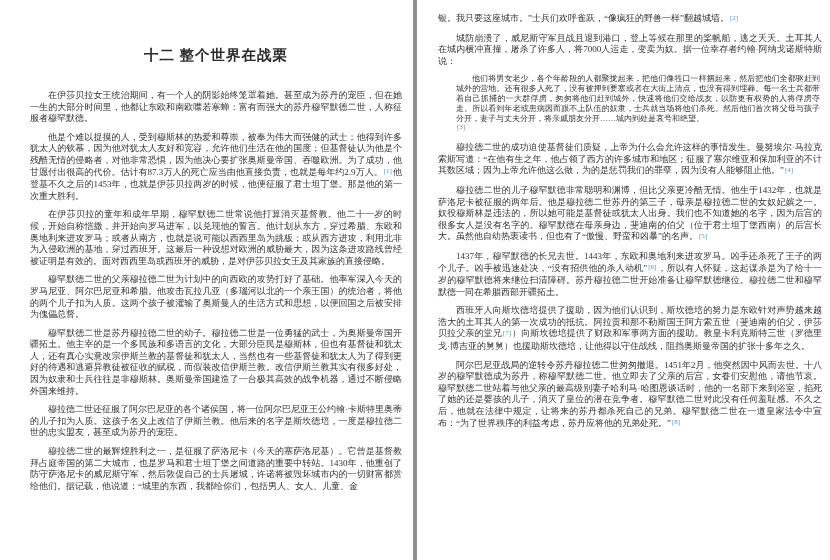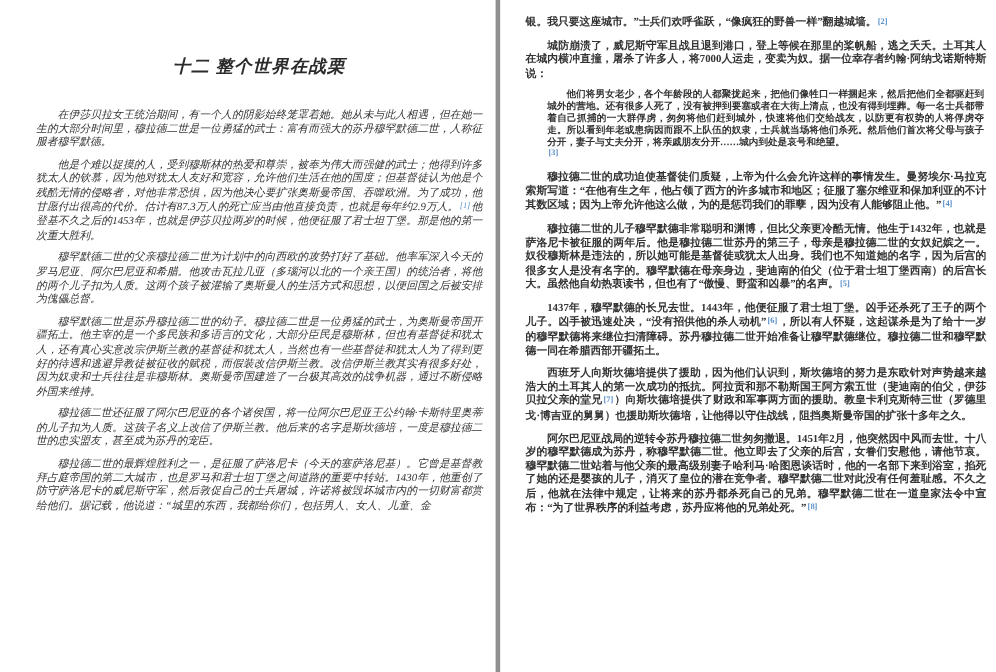--- a/index.html
+++ b/index.html
@@ -1,53 +1,54 @@
 <!DOCTYPE html>
 <html style="--cite: #5b8fcb;"><head>
 <meta charset="utf-8">
 <style>
   html,body{margin:0;padding:0;background:#ffffff;}
   body{width:830px;height:560px;overflow:hidden;
        font-family:"Liberation Serif","DejaVu Serif",serif;color:#333333;}
   .spread{display:flex;width:830px;height:560px;background:#ffffff;}
   .page{box-sizing:border-box;overflow:hidden;background:#ffffff;}
-  .page-left{width:413px;padding:46px 11px 0 30px;font-style:italic;}
-  .page-right{width:413px;padding:13px 8px 0 21px;font-weight:bold;}
+  .page-left{width:413px;padding:46px 11px 0 30px;}
+  .page-right{width:413px;padding:13px 8px 0 21px;}
   .divider{width:4px;height:560px;background:#8f8f8f;flex:0 0 4px;}
   .chapter-title{font-size:14.5px;font-weight:bold;text-align:center;
        margin:0 0 25px 0;color:#2b2b2b;letter-spacing:1px;}
   .para{font-size:9px;line-height:11.6px;text-align:justify;margin:0 0 7px 0;
        color:#333333;word-break:break-all;}
   .para.indent{text-indent:2em;}
   .para.quote{font-size:8px;line-height:9.8px;margin:5px 2px 8px 18px;text-indent:2em;}
   .cite{color:var(--cite,#5b8fcb);font-size:7px;position:relative;top:-1.5px;
        padding:0 1px;cursor:pointer;}
   .quote .cite{text-indent:0;display:inline-block;}
 </style>
 </head>
 <body>
 
 <div class="spread">
   <div class="page page-left">
     <h1 class="chapter-title">十二 整个世界在战栗</h1>
     <div id="left-paras">
-        <p class="para indent"><span>在伊莎贝拉女王统治期间，有一个人的阴影始终笼罩着她。她从未与此人相遇，但在她一生的大部分时间里，穆拉德二世是一位勇猛的武士：富有而强大的苏丹穆罕默德二世，人称征服者穆罕默德。</span></p>
+        <p class="para indent"><span>在伊莎贝拉女王统治期间，有一个人的阴影始终笼罩着她。甚至成为苏丹的宠臣，但在她一生的大部分时间里，他都让东欧和南欧噤若寒蝉：富有而强大的苏丹穆罕默德二世，人称征服者穆罕默德。</span></p>
         <p class="para indent"><span>他是个难以捉摸的人，受到穆斯林的热爱和尊崇，被奉为伟大而强健的武士；他得到许多犹太人的钦慕，因为他对犹太人友好和宽容，允许他们生活在他的国度；但基督徒认为他是个残酷无情的侵略者，对他非常恐惧，因为他决心要扩张奥斯曼帝国、吞噬欧洲。为了成功，他甘愿付出很高的代价。估计有87.3万人的死亡应当由他直接负责，也就是每年约2.9万人。</span><span class="cite">[1]</span><span>他登基不久之后的1453年，也就是伊莎贝拉两岁的时候，他便征服了君士坦丁堡。那是他的第一次重大胜利。</span></p>
+        <p class="para indent"><span>在伊莎贝拉的童年和成年早期，穆罕默德二世常说他打算消灭基督教。他二十一岁的时候，开始自称恺撒，并开始向罗马进军，以兑现他的誓言。他计划从东方，穿过希腊、东欧和奥地利来进攻罗马；或者从南方，也就是说可能以西西里岛为跳板；或从西方进攻，利用北非为入侵欧洲的基地，穿过西班牙。这最后一种设想对欧洲的威胁最大，因为这条进攻路线曾经被证明是有效的。面对西西里岛或西班牙的威胁，是对伊莎贝拉女王及其家族的直接侵略。</span></p>
         <p class="para indent"><span>穆罕默德二世的父亲穆拉德二世为计划中的向西欧的攻势打好了基础。他率军深入今天的罗马尼亚、阿尔巴尼亚和希腊。他攻击瓦拉几亚（多瑙河以北的一个亲王国）的统治者，将他的两个儿子扣为人质。这两个孩子被灌输了奥斯曼人的生活方式和思想，以便回国之后被安排为傀儡总督。</span></p>
         <p class="para indent"><span>穆罕默德二世是苏丹穆拉德二世的幼子。穆拉德二世是一位勇猛的武士，为奥斯曼帝国开疆拓土。他主宰的是一个多民族和多语言的文化，大部分臣民是穆斯林，但也有基督徒和犹太人，还有真心实意改宗伊斯兰教的基督徒和犹太人，当然也有一些基督徒和犹太人为了得到更好的待遇和逃避异教徒被征收的赋税，而假装改信伊斯兰教。改信伊斯兰教其实有很多好处，因为奴隶和士兵往往是非穆斯林。奥斯曼帝国建造了一台极其高效的战争机器，通过不断侵略外国来维持。</span></p>
         <p class="para indent"><span>穆拉德二世还征服了阿尔巴尼亚的各个诸侯国，将一位阿尔巴尼亚王公约翰·卡斯特里奥蒂的儿子扣为人质。这孩子名义上改信了伊斯兰教。他后来的名字是斯坎德培，一度是穆拉德二世的忠实盟友，甚至成为苏丹的宠臣。</span></p>
         <p class="para indent"><span>穆拉德二世的最辉煌胜利之一，是征服了萨洛尼卡（今天的塞萨洛尼基）。它曾是基督教拜占庭帝国的第二大城市，也是罗马和君士坦丁堡之间道路的重要中转站。1430年，他重创了防守萨洛尼卡的威尼斯守军，然后敦促自己的士兵屠城，许诺将被毁坏城市内的一切财富都赏给他们。据记载，他说道：“城里的东西，我都给你们，包括男人、女人、儿童、金</span></p>
       </div>
   </div>
   <div class="divider" style="background: rgb(143, 143, 143);"></div>
   <div class="page page-right">
     <div id="right-paras">
         <p class="para"><span>银。我只要这座城市。”士兵们欢呼雀跃，“像疯狂的野兽一样”翻越城墙。</span><span class="cite">[2]</span></p>
         <p class="para indent"><span>城防崩溃了，威尼斯守军且战且退到港口，登上等候在那里的桨帆船，逃之夭夭。土耳其人在城内横冲直撞，屠杀了许多人，将7000人运走，变卖为奴。据一位幸存者约翰·阿纳戈诺斯特斯说：</span></p>
         <p class="para quote"><span>他们将男女老少，各个年龄段的人都聚拢起来，把他们像牲口一样捆起来，然后把他们全都驱赶到城外的营地。还有很多人死了，没有被押到要塞或者在大街上清点，也没有得到埋葬。每一名士兵都带着自己抓捕的一大群俘虏，匆匆将他们赶到城外，快速将他们交给战友，以防更有权势的人将俘虏夺走。所以看到年老或患病因而跟不上队伍的奴隶，士兵就当场将他们杀死。然后他们首次将父母与孩子分开，妻子与丈夫分开，将亲戚朋友分开……城内到处是哀号和绝望。</span><br><span class="cite">[3]</span></p>
         <p class="para indent"><span>穆拉德二世的成功迫使基督徒们质疑，上帝为什么会允许这样的事情发生。曼努埃尔·马拉克索斯写道：“在他有生之年，他占领了西方的许多城市和地区；征服了塞尔维亚和保加利亚的不计其数区域；因为上帝允许他这么做，为的是惩罚我们的罪孽，因为没有人能够阻止他。”</span><span class="cite">[4]</span></p>
         <p class="para indent"><span>穆拉德二世的儿子穆罕默德非常聪明和渊博，但比父亲更冷酷无情。他生于1432年，也就是萨洛尼卡被征服的两年后。他是穆拉德二世苏丹的第三子，母亲是穆拉德二世的女奴妃嫔之一。奴役穆斯林是违法的，所以她可能是基督徒或犹太人出身。我们也不知道她的名字，因为后宫的很多女人是没有名字的。穆罕默德在母亲身边，斐迪南的伯父（位于君士坦丁堡西南）的后宫长大。虽然他自幼热衷读书，但也有了“傲慢、野蛮和凶暴”的名声。</span><span class="cite">[5]</span></p>
-        <p class="para indent"><span>1437年，穆罕默德的长兄去世。1443年，他便征服了君士坦丁堡。凶手还杀死了王子的两个儿子。凶手被迅速处决，“没有招供他的杀人动机”</span><span class="cite">[6]</span><span>，所以有人怀疑，这起谋杀是为了给十一岁的穆罕默德将来继位扫清障碍。苏丹穆拉德二世开始准备让穆罕默德继位。穆拉德二世和穆罕默德一同在希腊西部开疆拓土。</span></p>
+        <p class="para indent"><span>1437年，穆罕默德的长兄去世。1443年，东欧和奥地利来进攻罗马。凶手还杀死了王子的两个儿子。凶手被迅速处决，“没有招供他的杀人动机”</span><span class="cite">[6]</span><span>，所以有人怀疑，这起谋杀是为了给十一岁的穆罕默德将来继位扫清障碍。苏丹穆拉德二世开始准备让穆罕默德继位。穆拉德二世和穆罕默德一同在希腊西部开疆拓土。</span></p>
         <p class="para indent"><span>西班牙人向斯坎德培提供了援助，因为他们认识到，斯坎德培的努力是东欧针对声势越来越浩大的土耳其人的第一次成功的抵抗。阿拉贡和那不勒斯国王阿方索五世（斐迪南的伯父，伊莎贝拉父亲的堂兄</span><span class="cite">[7]</span><span>）向斯坎德培提供了财政和军事两方面的援助。教皇卡利克斯特三世（罗德里戈·博吉亚的舅舅）也援助斯坎德培，让他得以守住战线，阻挡奥斯曼帝国的扩张十多年之久。</span></p>
         <p class="para indent"><span>阿尔巴尼亚战局的逆转令苏丹穆拉德二世匆匆撤退。1451年2月，他突然因中风而去世。十八岁的穆罕默德成为苏丹，称穆罕默德二世。他立即去了父亲的后宫，女眷们安慰他，请他节哀。穆罕默德二世站着与他父亲的最高级别妻子哈利马·哈图恩谈话时，他的一名部下来到浴室，掐死了她的还是婴孩的儿子，消灭了皇位的潜在竞争者。穆罕默德二世对此没有任何羞耻感。不久之后，他就在法律中规定，让将来的苏丹都杀死自己的兄弟。穆罕默德二世在一道皇家法令中宣布：“为了世界秩序的利益考虑，苏丹应将他的兄弟处死。”</span><span class="cite">[8]</span></p>
       </div>
   </div>
 </div>
 
 </body></html>

